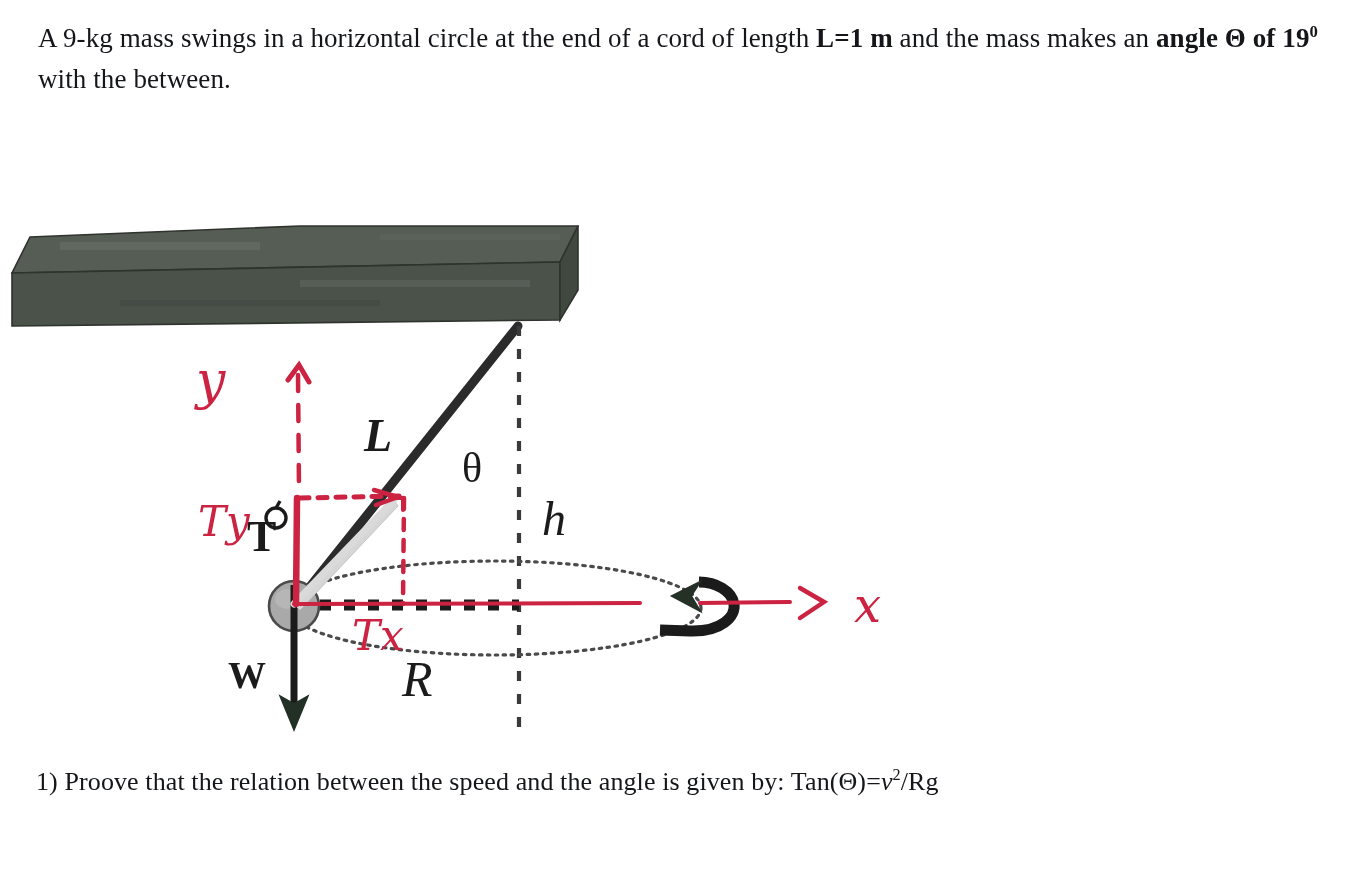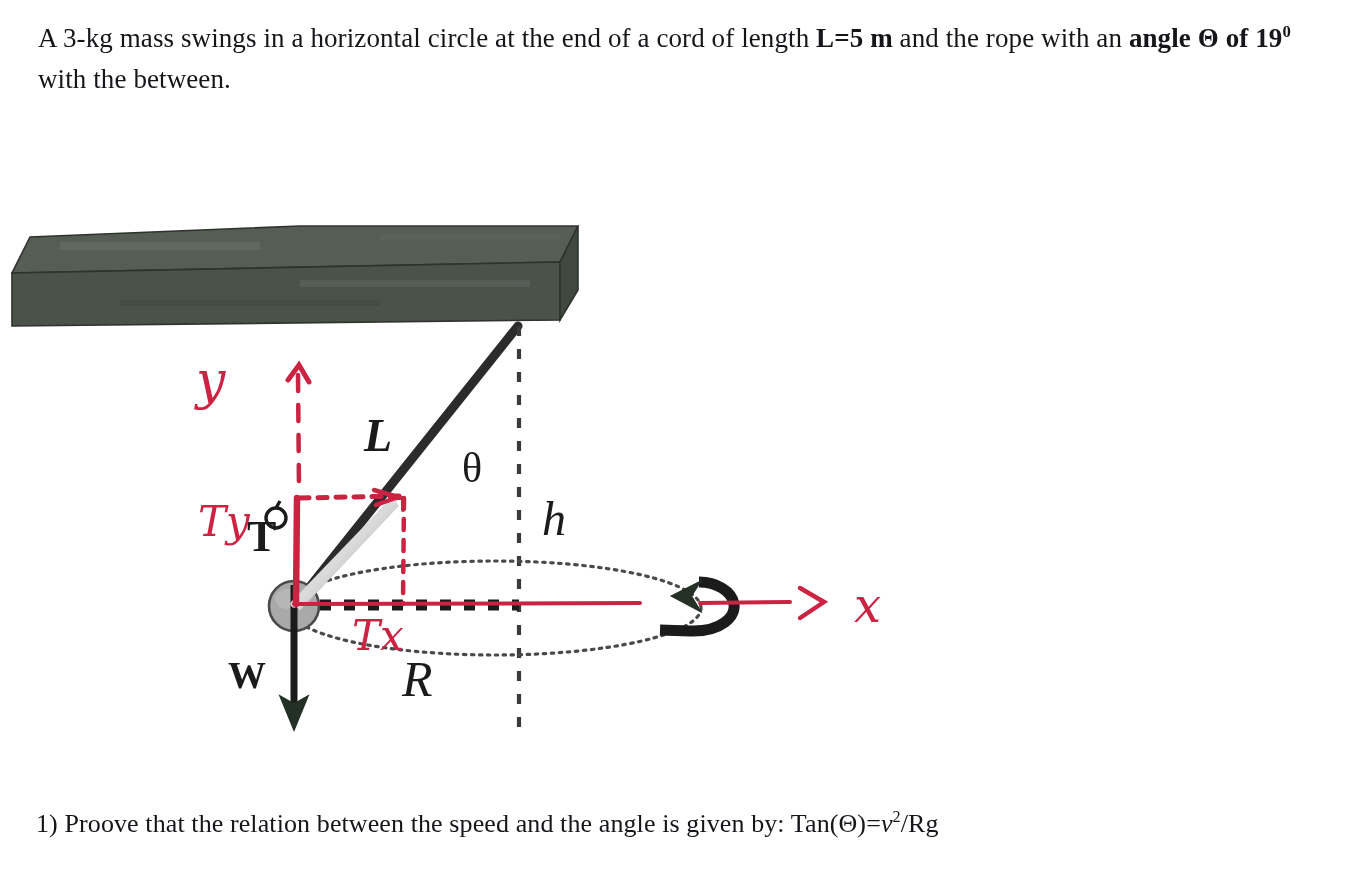--- a/index.html
+++ b/index.html
@@ -27,21 +27,21 @@
     font-size: 27px;
     line-height: 1.52;
     color: #14161a;
     letter-spacing: 0.1px;
   }
   .problem-statement b { font-weight: 700; }
 
   .question-line {
     position: absolute;
     left: 36px;
-    top: 806px;
+    top: 764px;
     width: 1300px;
     font-size: 26px;
     line-height: 1.35;
     color: #14161a;
     letter-spacing: 0.1px;
   }
   sup { font-size: 0.62em; vertical-align: super; line-height: 0; }
   .ital { font-style: italic; }
 
   
@@ -51,21 +51,21 @@
     top: 130px;
     width: 1000px;
     height: 660px;
   }
   .figure svg { display: block; }
 </style>
 </head>
 <body>
 
 <div class="problem-statement">
-  <span>A 3-kg mass swings in a horizontal circle at the end of a cord of length </span><b>L=5 m</b><span> and the rope with an </span><b>angle Θ of 19</b><b><sup>0</sup></b><span> with the between.</span>
+  <span>A 9-kg mass swings in a horizontal circle at the end of a cord of length </span><b>L=1 m</b><span> and the mass makes an </span><b>angle Θ of 19</b><b><sup>0</sup></b><span> with the between.</span>
 </div>
 
 <div class="figure">
 <svg width="1000" height="660" viewBox="0 0 1000 660" xmlns="http://www.w3.org/2000/svg">
 
   <defs>
     <marker id="arrowBlack" markerWidth="12" markerHeight="12" refX="5" refY="5" orient="auto" markerUnits="strokeWidth">
       <path d="M0,0.5 L9,5 L0,9.5 L2.2,5 Z" fill="#1b1b1b"></path>
     </marker>
   </defs>

